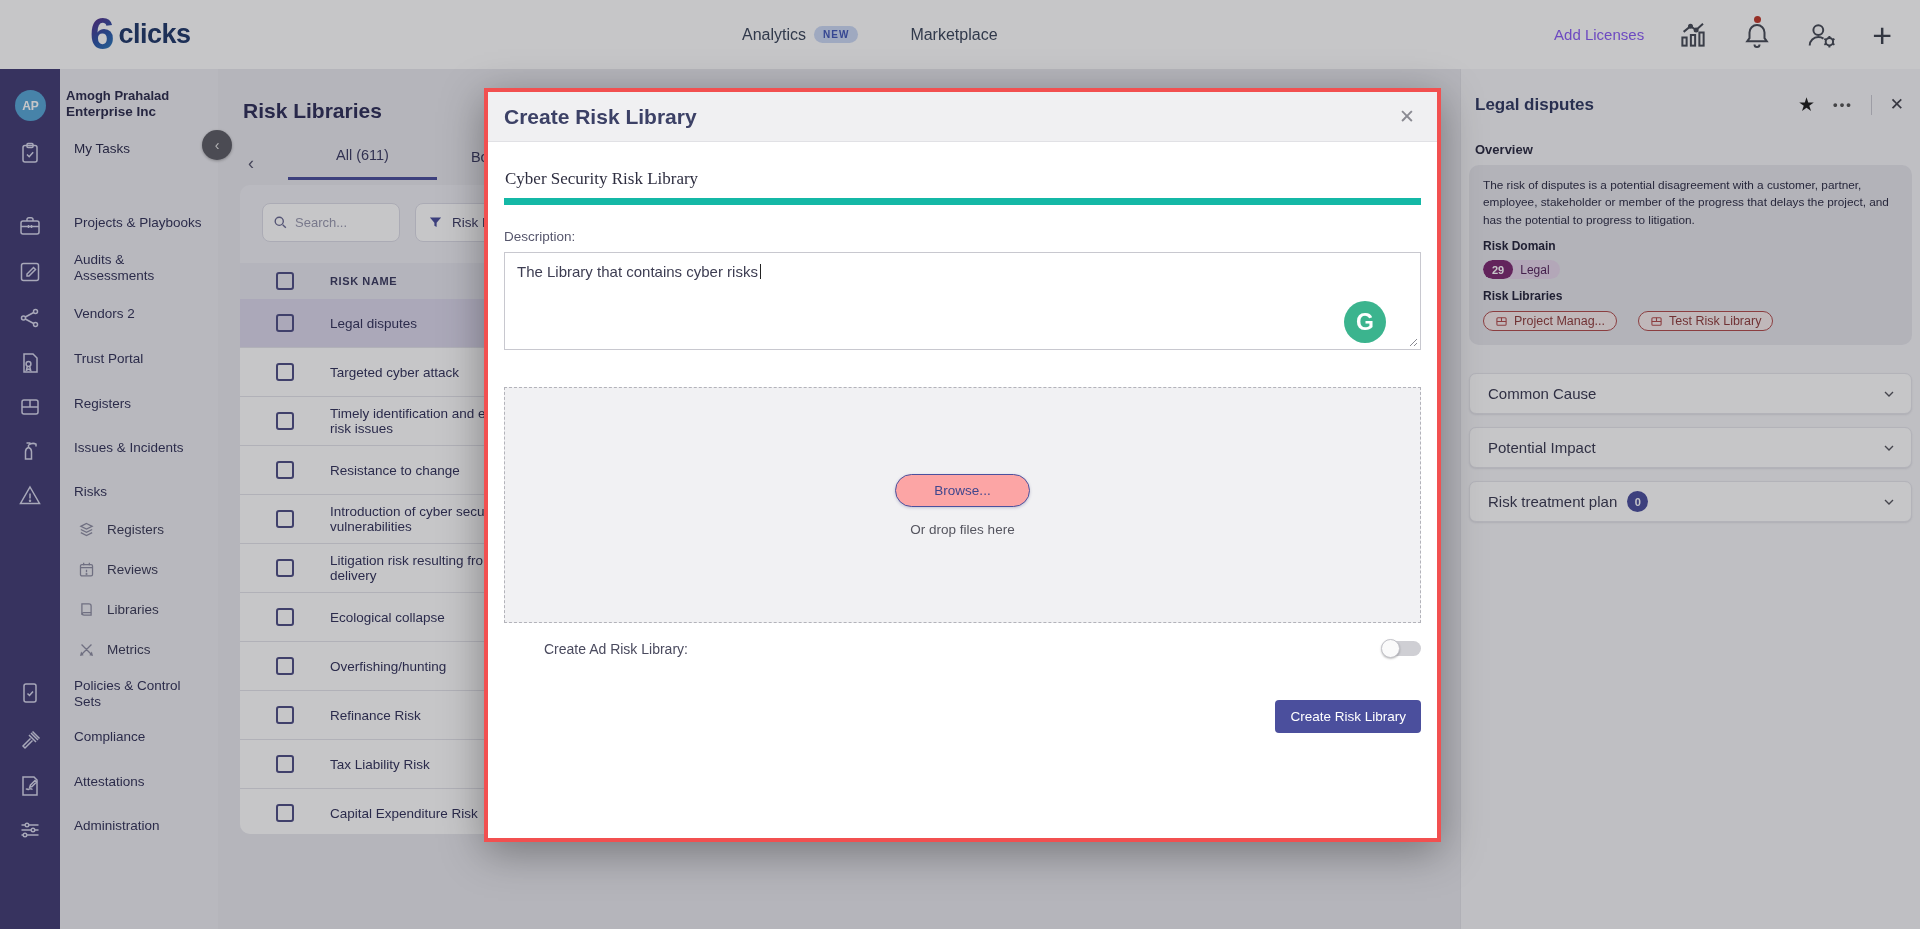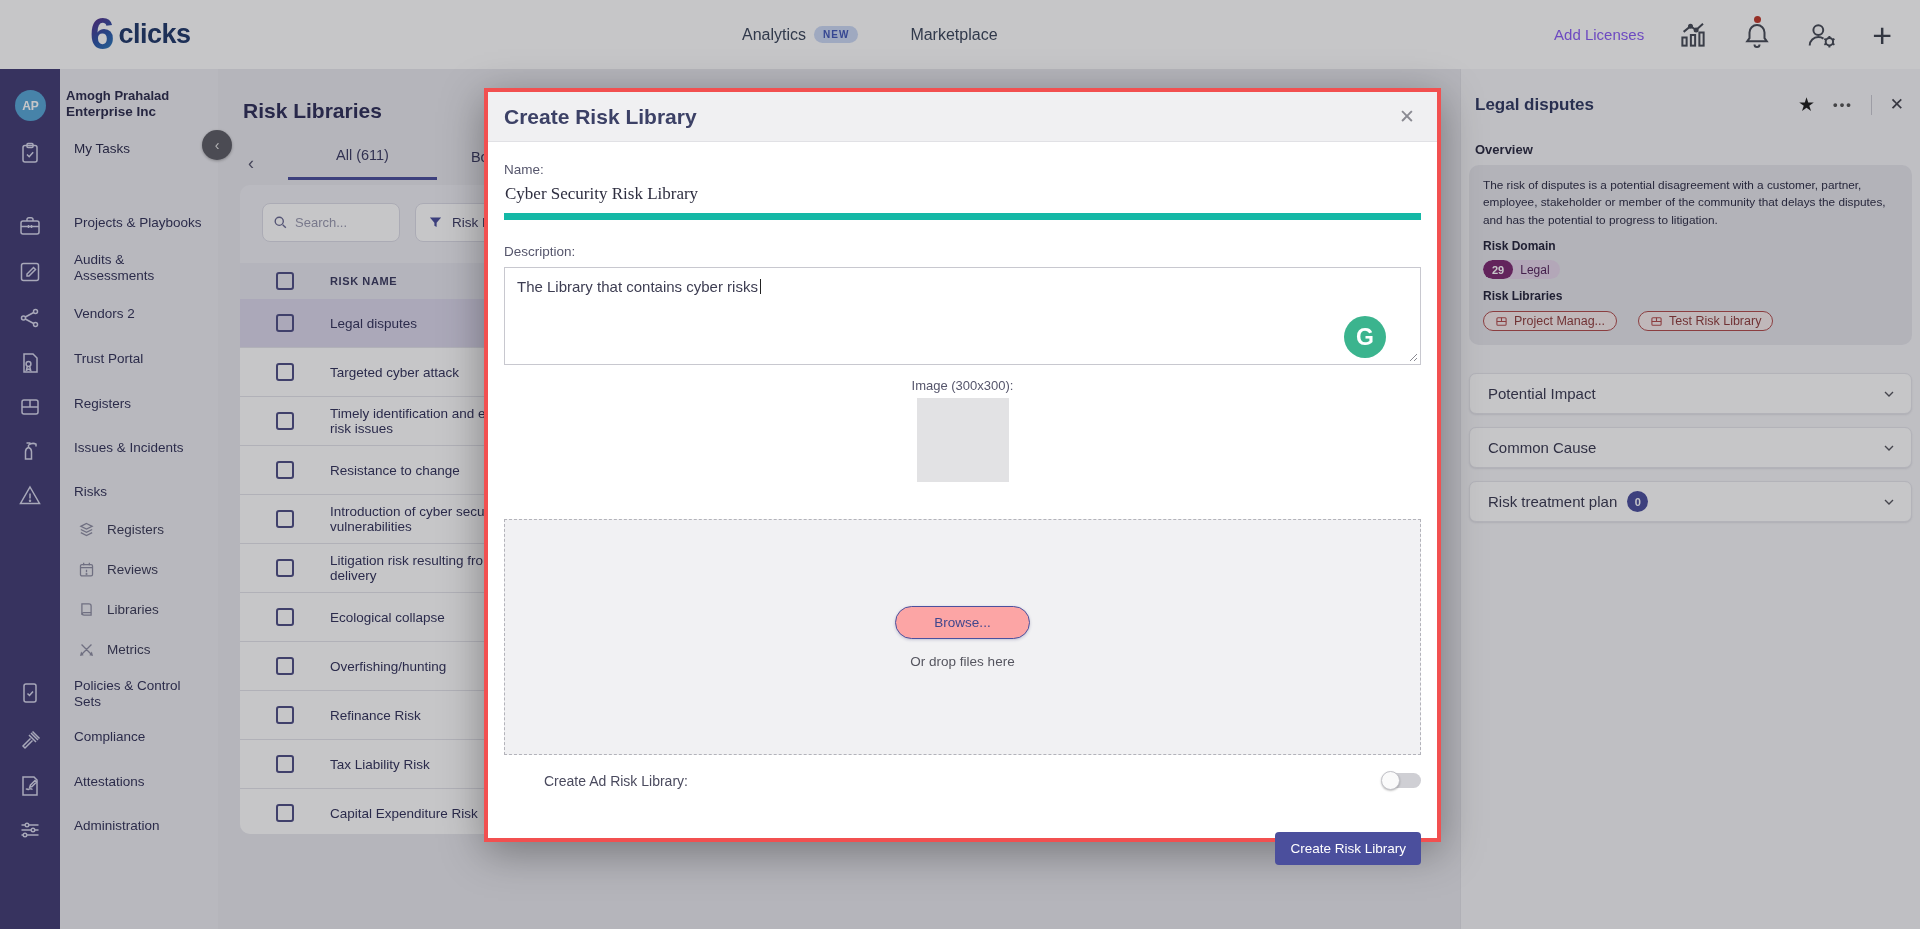--- a/index.html
+++ b/index.html
@@ -441,21 +441,21 @@
     <span class="rp-title">Legal disputes</span>
     <span class="rp-icons">
       <span class="star">★</span>
       <span class="dots">•••</span>
       <span class="vdiv"></span>
       <span class="rp-close">✕</span>
     </span>
   </div>
   <div class="rp-sec-label">Overview</div>
   <div class="ovbox">
-    <div class="ovtext">The risk of disputes is a potential disagreement with a customer, partner, employee, stakeholder or member of the community that delays the disputes, and has the potential to progress to litigation.</div>
+    <div class="ovtext">The risk of disputes is a potential disagreement with a customer, partner, employee, stakeholder or member of the progress that delays the project, and has the potential to progress to litigation.</div>
     <div class="ov-sub">Risk Domain</div>
     <span class="domain-pill">
       <span class="domain-count">29</span>
       <span class="domain-name">Legal</span>
     </span>
     <div class="ov-sub">Risk Libraries</div>
     <div class="tagrow">
       <span class="tag">
         <span class="tic">
           <svg width="13" height="13" viewBox="0 0 24 24" fill="none" stroke="currentColor" stroke-width="2">
@@ -471,36 +471,36 @@
             <rect x="3.5" y="5" width="17" height="14" rx="2"></rect>
               <path d="M3.5 12h17M12 5v7"></path>
           </svg>
           </span>
         <span>Test Risk Library</span>
       </span>
     </div>
   </div>
   <div class="rp-cards">
     <div class="rp-card">
+      <span class="rp-card-label">Common Cause</span>
+      <span class="chev">
+        <svg width="16" height="16" viewBox="0 0 24 24" fill="none" stroke="currentColor" stroke-width="2">
+            <path d="M6 9l6 6 6-6"></path>
+          </svg>
+      </span>
+    </div>
+    <div class="rp-card">
       <span class="rp-card-label">Potential Impact</span>
       <span class="chev">
         <svg width="16" height="16" viewBox="0 0 24 24" fill="none" stroke="currentColor" stroke-width="2">
             <path d="M6 9l6 6 6-6"></path>
           </svg>
       </span>
     </div>
     <div class="rp-card">
-      <span class="rp-card-label">Common Cause</span>
-      <span class="chev">
-        <svg width="16" height="16" viewBox="0 0 24 24" fill="none" stroke="currentColor" stroke-width="2">
-            <path d="M6 9l6 6 6-6"></path>
-          </svg>
-      </span>
-    </div>
-    <div class="rp-card">
       <span class="rp-card-label">
         <span>Risk treatment plan</span>
         <span class="count-badge">0</span>
       </span>
       <span class="chev">
         <svg width="16" height="16" viewBox="0 0 24 24" fill="none" stroke="currentColor" stroke-width="2">
             <path d="M6 9l6 6 6-6"></path>
           </svg>
       </span>
     </div>
@@ -508,38 +508,33 @@
 </div>
 
 <div class="overlay"></div>
 
 <div class="modal">
   <div class="m-head">
     <span class="m-title">Create Risk Library</span>
     <span class="m-close">✕</span>
   </div>
   <div class="m-body">
-    <div class="f-label">Name:</div>
     <input class="name-input" value="Cyber Security Risk Library" style="">
 
     <div class="f-label" style="margin-top:24px">Description:</div>
     <div class="desc-wrap">
       <span class="desc-text">The Library that contains cyber risks</span><span class="caret"></span>
       <span class="grammarly">G</span>
       <span class="resize-h">
         <svg width="12" height="12" viewBox="0 0 12 12" stroke="currentColor" stroke-width="1" fill="none">
           <path d="M11 4L4 11M11 8l-3 3"></path>
         </svg>
         </span>
     </div>
 
-    <div class="img-sec">
-      <span class="f-label" style="font-size:13px">Image (300x300):</span>
-      <div class="img-ph"></div>
-    </div>
 
     <div class="dropzone">
       <button class="browse-btn">Browse...</button>
       <div class="drop-hint">Or drop files here</div>
     </div>
 
     <div class="toggle-row">
       <span class="f-label" style="font-size:14px;color:#4a4a5e">Create Ad Risk Library:</span>
       <span class="toggle">
         <span class="track"></span>

